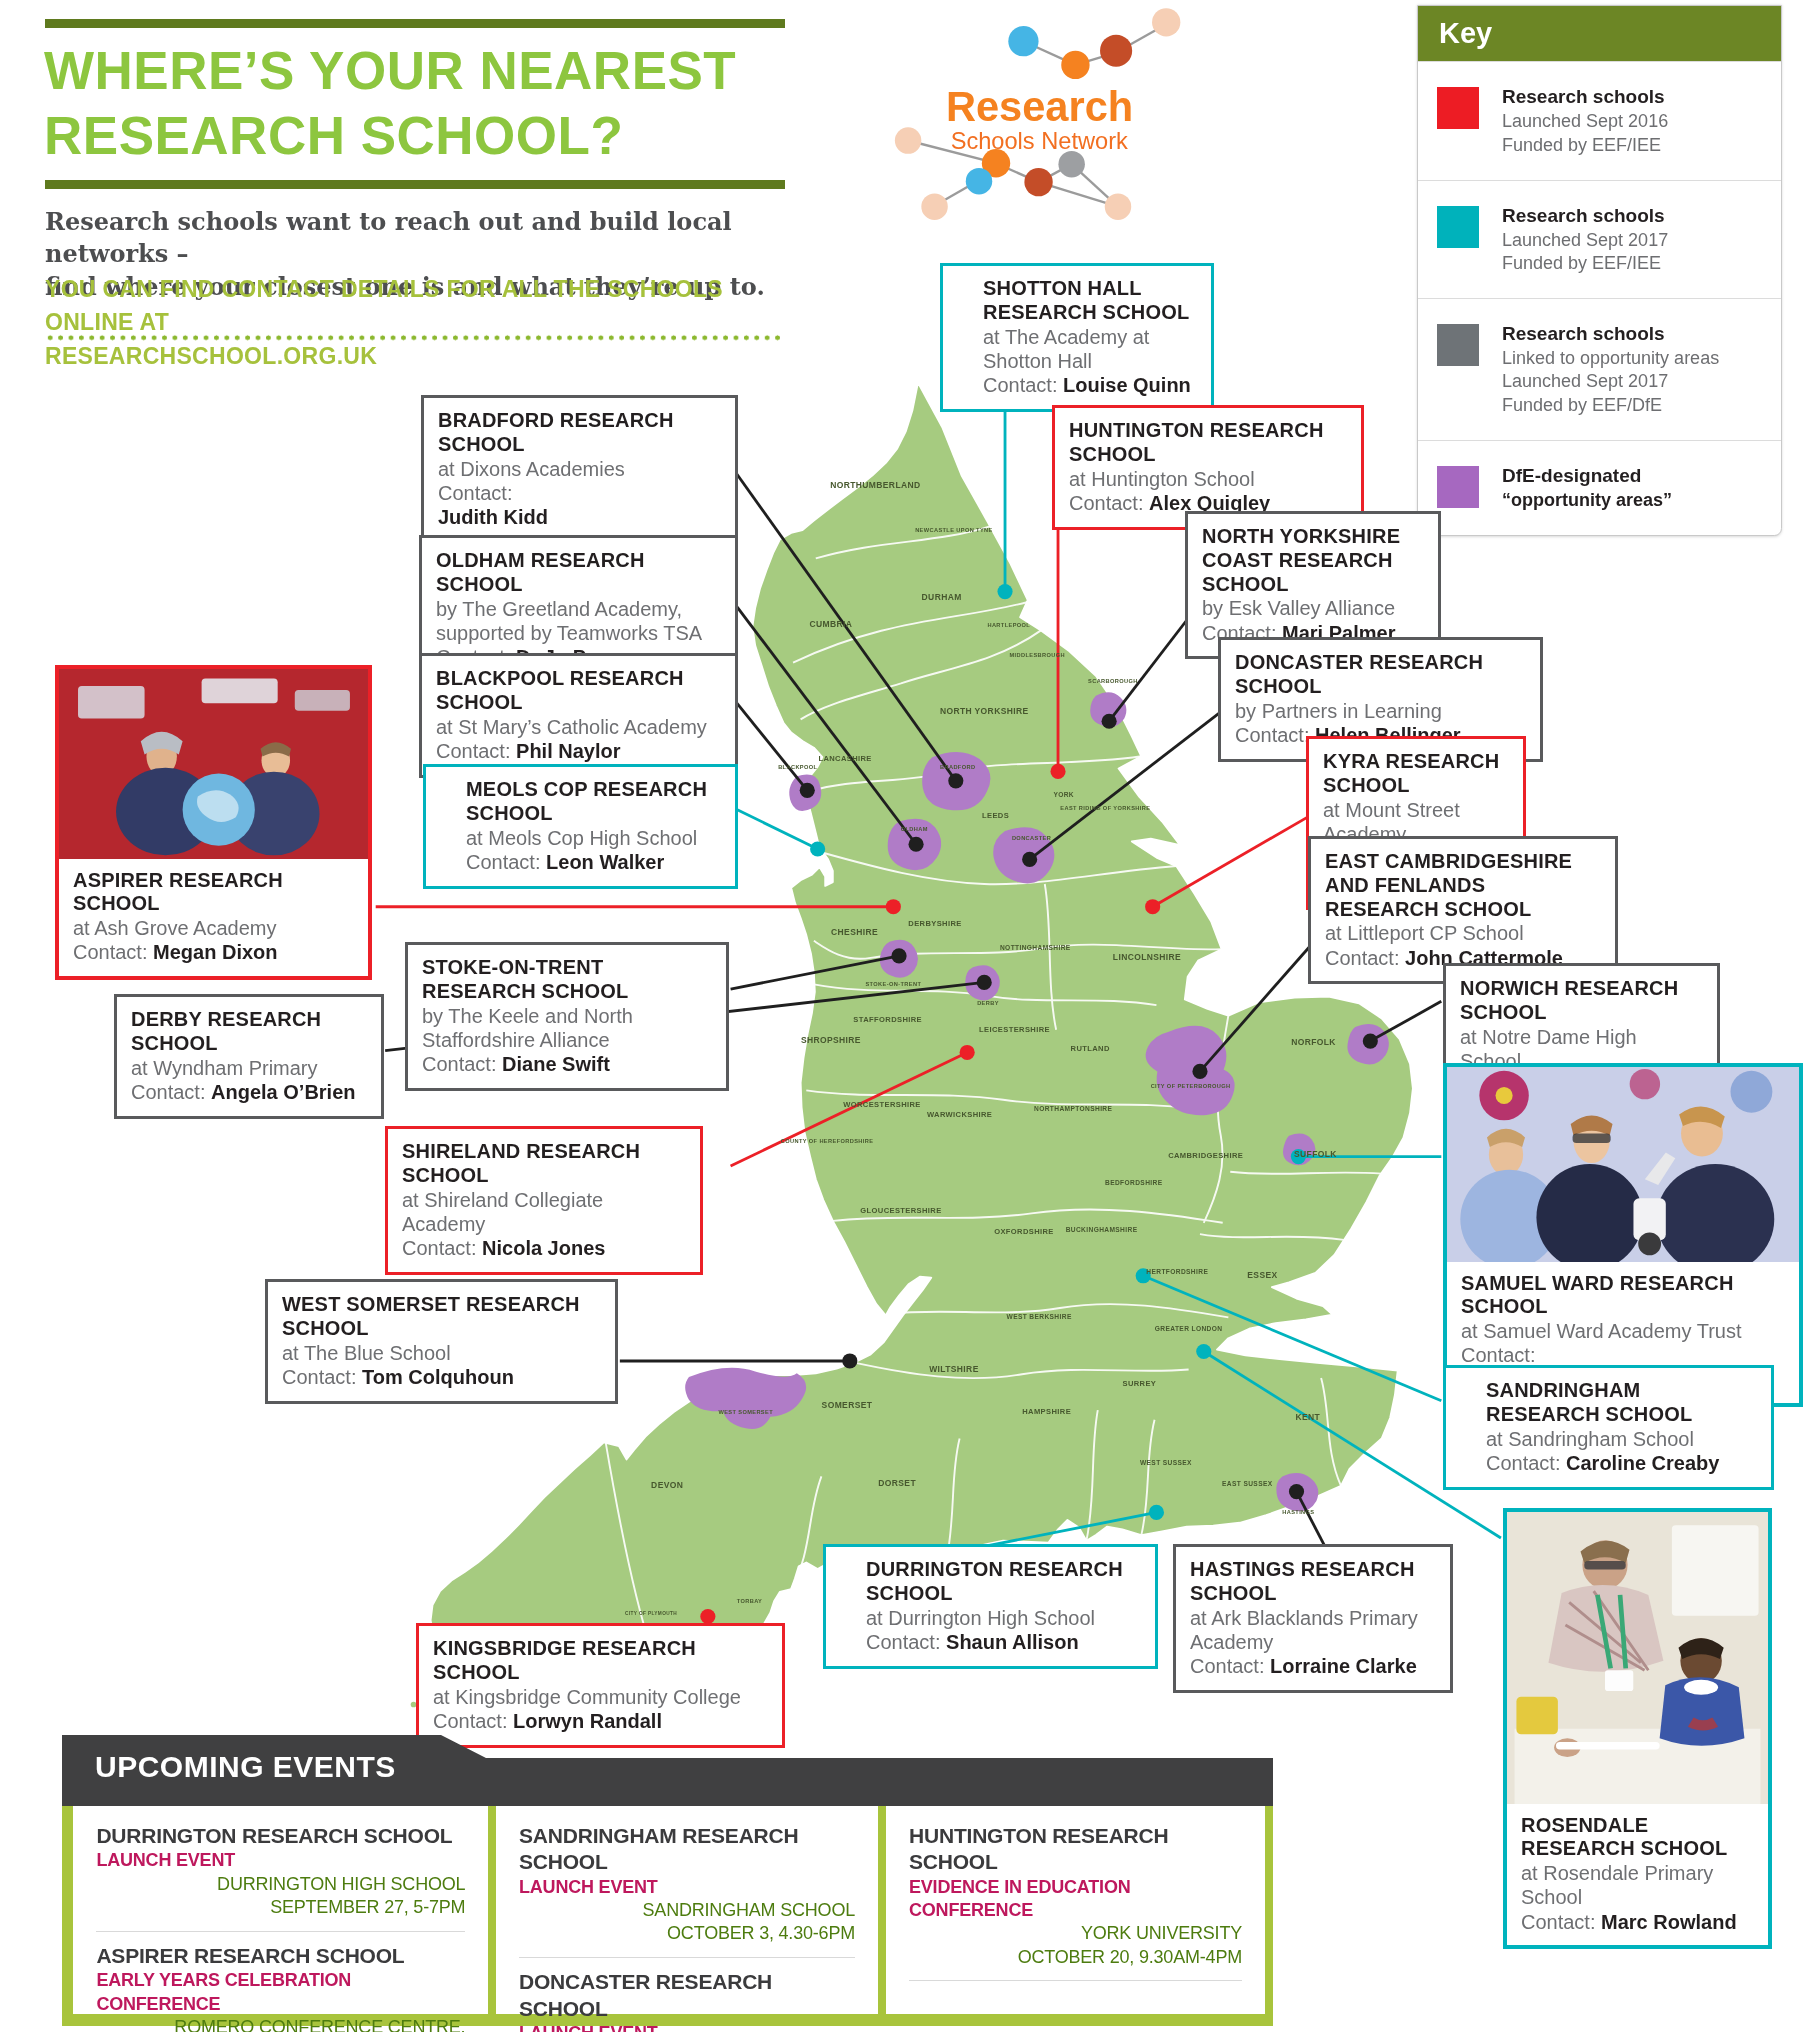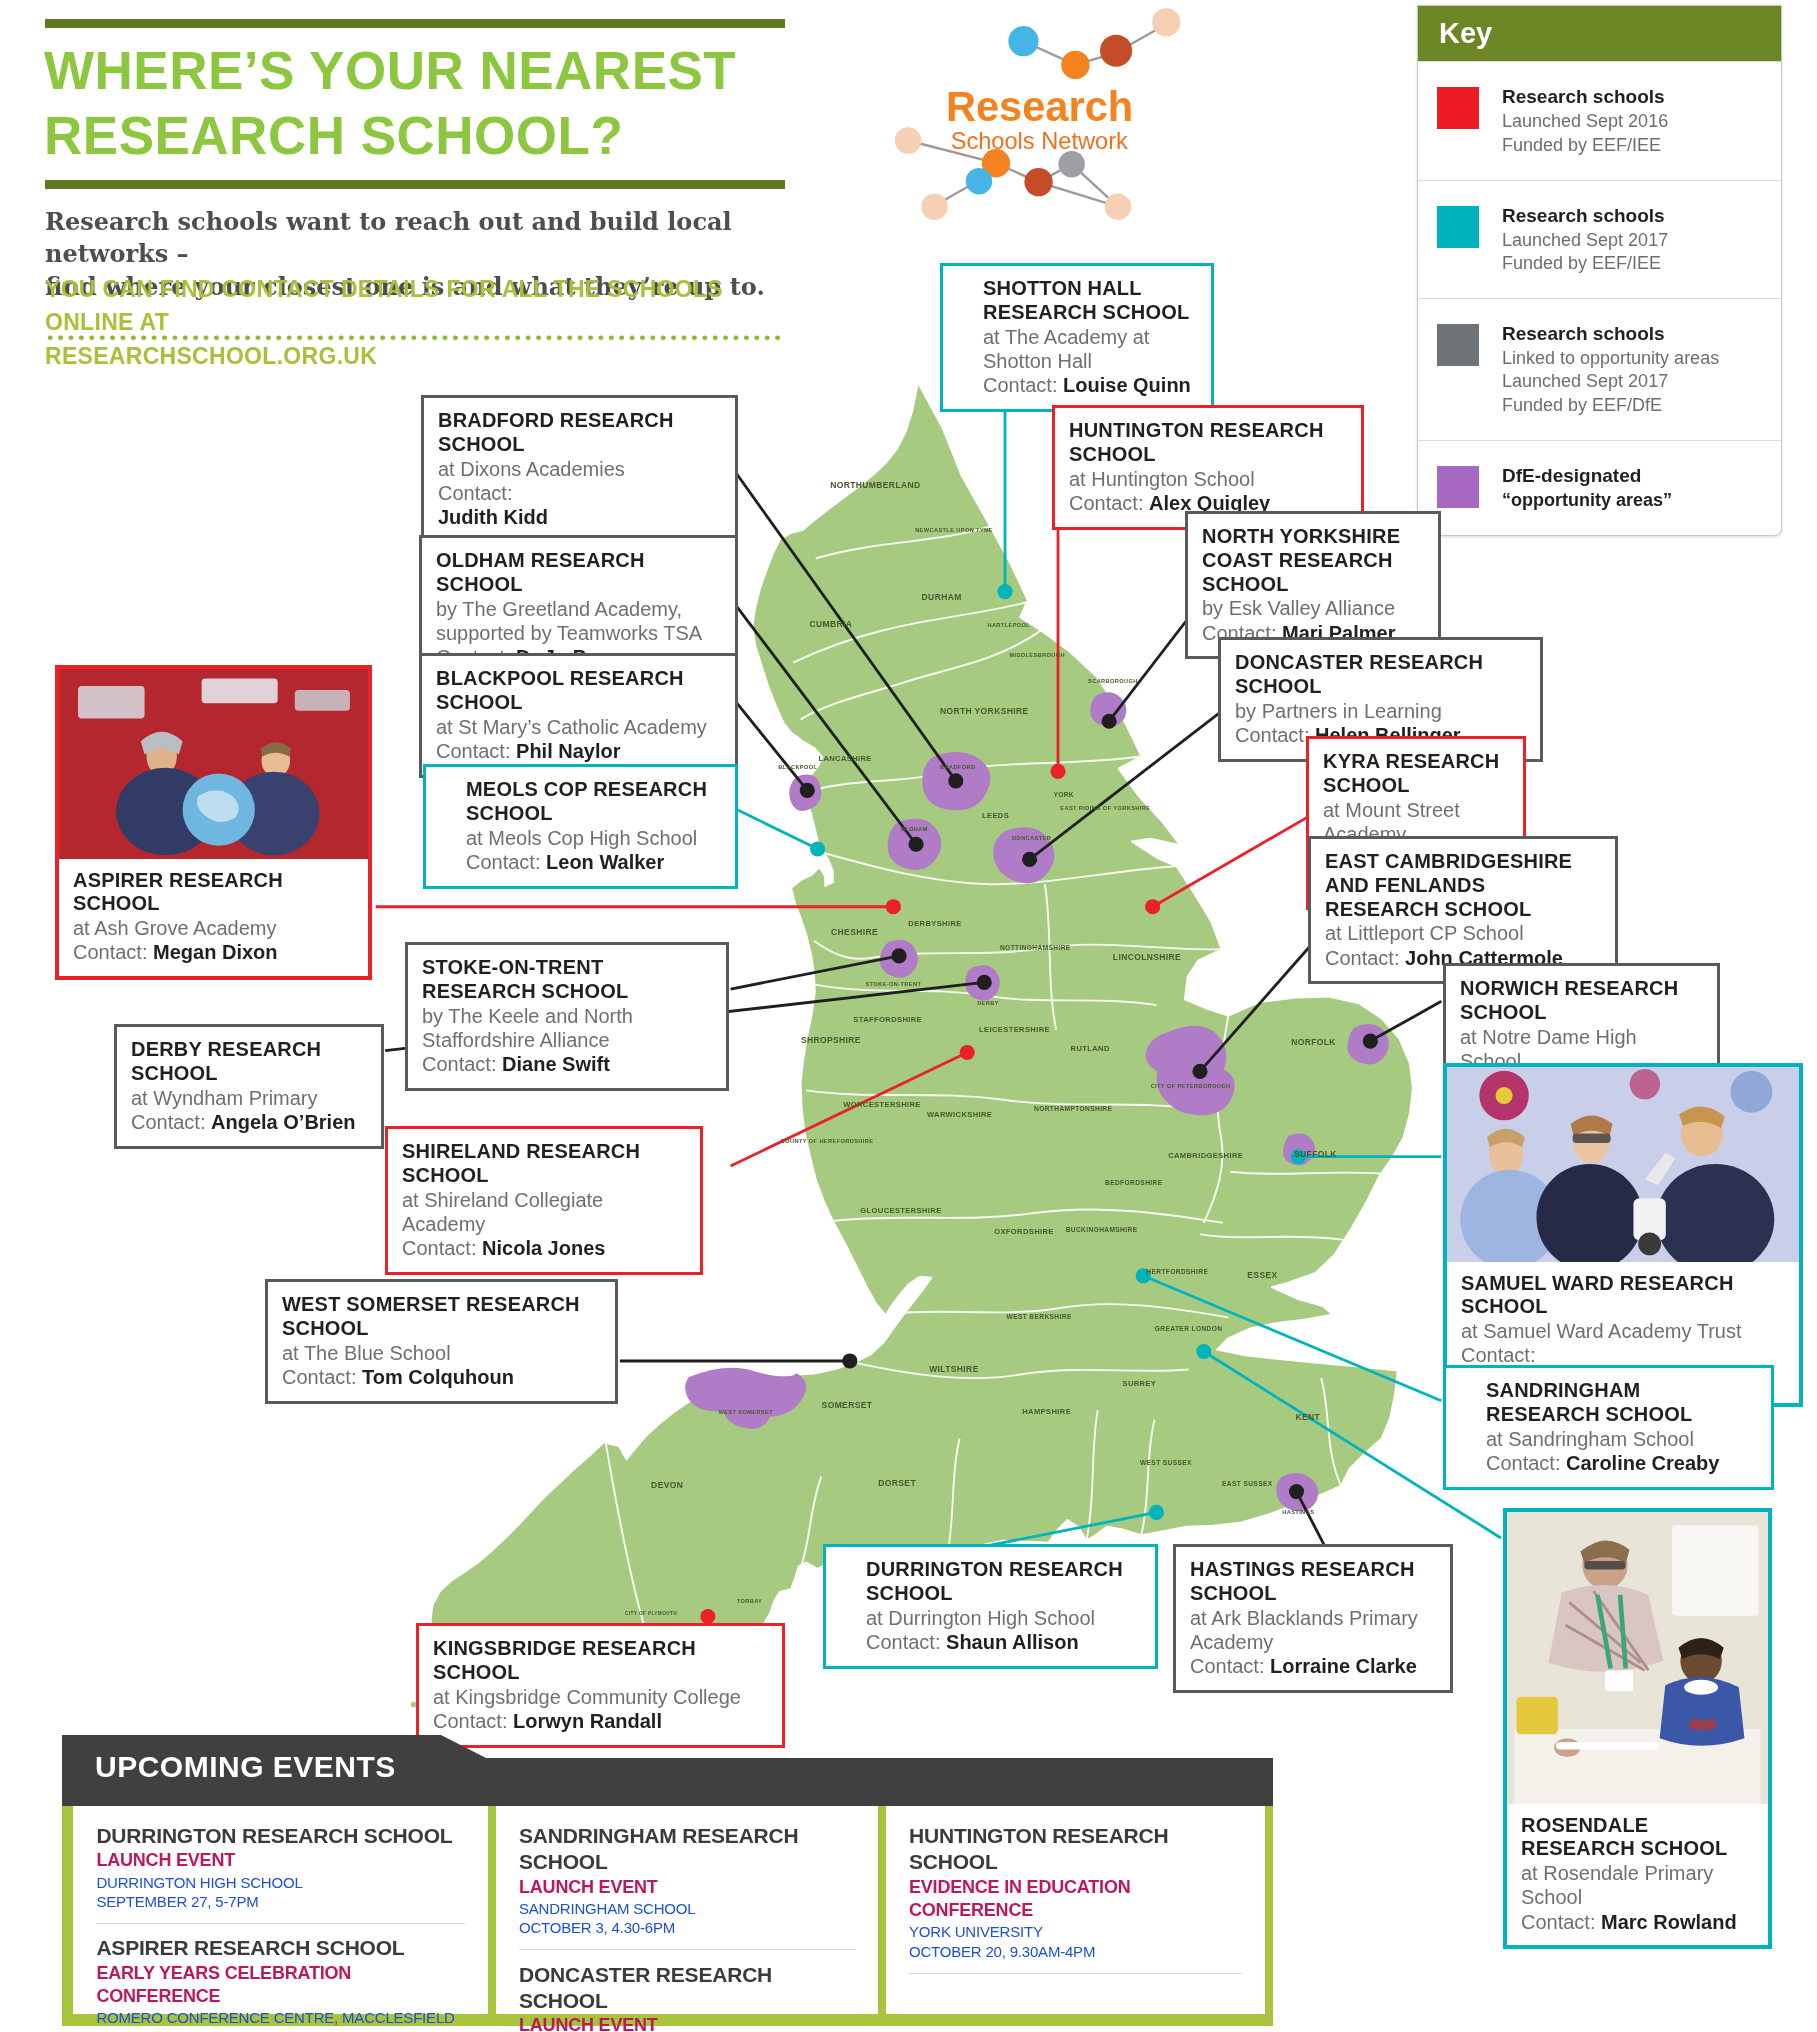--- a/index.html
+++ b/index.html
@@ -41,21 +41,21 @@
   .co-line b{color:#231f20;}
   .co-photo{display:block;width:100%;}
   
   .events-bar{position:absolute;left:62px;top:1735px;width:1211px;height:71px;background:#404041;
       clip-path:polygon(0 0,379px 0,424px 23px,1211px 23px,1211px 71px,0 71px);}
   .events-title{position:absolute;left:33px;top:15px;color:#fff;font-weight:bold;font-size:30px;letter-spacing:0.5px;}
   .events-green{position:absolute;left:62px;top:1806px;width:1211px;height:220px;background:#a8c43c;}
   .ev-col{position:absolute;top:0;height:208px;background:#fff;padding:17px 23px;box-sizing:border-box;}
   .ev-school{font-weight:bold;font-size:21px;line-height:1.25;color:#3b3b3d;letter-spacing:-0.2px;}
   .ev-event{font-weight:bold;font-size:18px;line-height:1.3;color:#be185d;letter-spacing:-0.2px;}
-  .ev-line{font-size:15px;line-height:1.3;color:#1d4ed8;letter-spacing:-0.2px;}
+  .ev-line{font-size:18px;line-height:1.3;color:#4d7c0f;letter-spacing:-0.2px;text-align:right;}
   .ev-div{border:none;border-top:0.9px solid #d9d9d9;margin:11.4px 0;}
 </style>
 </head>
 <body>
 
 <div class="stage">
 
   <svg class="map-svg" viewBox="0 0 1920 2148">
 
     <path fill="#a6cb80" stroke="#ffffff" stroke-width="2" stroke-linejoin="round" d="M970,404 L996,452 L1016,502 L1044,552 L1068,596 L1086,634 L1078,652 L1100,666 L1130,688 L1158,714 L1180,746 L1196,778 L1206,799 L1182,812 L1204,842 L1228,868 L1247,893 L1216,886 L1196,889 L1222,906 L1243,915 L1262,944 L1280,974 L1291,1003 L1266,1015 L1255,1032 L1252,1056 L1276,1066 L1298,1073 L1330,1059 L1368,1054 L1404,1053 L1436,1060 L1460,1076 L1479,1098 L1490,1124 L1493,1150 L1490,1176 L1483,1202 L1472,1222 L1458,1242 L1444,1270 L1428,1298 L1410,1326 L1390,1345 L1362,1355 L1344,1360 L1370,1372 L1398,1380 L1408,1389 L1380,1394 L1348,1398 L1320,1404 L1298,1414 L1286,1426 L1316,1432 L1352,1436 L1392,1440 L1436,1444 L1477,1448 L1474,1474 L1469,1498 L1460,1520 L1442,1536 L1426,1552 L1417,1570 L1392,1581 L1366,1591 L1338,1601 L1310,1609 L1282,1612 L1254,1613 L1228,1618 L1206,1622 L1186,1616 L1170,1613 L1158,1622 L1148,1628 L1140,1614 L1128,1606 L1118,1616 L1108,1630 L1084,1629 L1060,1628 L1040,1632 L1020,1641 L1000,1649 L980,1655 L968,1661 L964,1676 L958,1683 L950,1670 L946,1659 L928,1649 L910,1641 L894,1643 L878,1650 L864,1658 L852,1651 L844,1655 L840,1668 L836,1679 L824,1682 L818,1692 L814,1704 L806,1718 L797,1732 L790,1741 L772,1742 L756,1739 L748,1737 L732,1729 L718,1727 L704,1735 L688,1742 L670,1750 L652,1758 L634,1766 L616,1775 L598,1786 L584,1795 L570,1801 L562,1793 L556,1782 L542,1786 L528,1789 L512,1791 L498,1788 L486,1778 L475,1764 L465,1748 L458,1730 L455,1712 L457,1696 L465,1681 L477,1670 L491,1661 L505,1651 L519,1639 L533,1626 L547,1612 L561,1597 L575,1582 L591,1567 L607,1552 L623,1538 L638,1524 L654,1528 L662,1542 L670,1532 L682,1518 L696,1505 L712,1492 L728,1481 L746,1470 L766,1462 L790,1456 L814,1453 L838,1453 L862,1451 L884,1446 L902,1440 L920,1431 L934,1418 L944,1404 L954,1390 L964,1377 L975,1363 L984,1350 L972,1349 L960,1357 L950,1369 L941,1381 L936,1390 L926,1378 L916,1360 L904,1336 L892,1312 L880,1290 L870,1268 L862,1246 L856,1222 L850,1196 L847,1170 L846,1144 L849,1118 L853,1094 L858,1070 L861,1048 L860,1028 L857,1008 L852,988 L846,970 L840,954 L836,938 L846,930 L858,924 L866,916 L872,926 L872,936 L880,932 L880,920 L875,908 L868,898 L864,888 L859,868 L854,848 L851,830 L856,820 L864,810 L869,800 L860,790 L848,783 L836,774 L828,764 L820,746 L812,726 L805,704 L798,682 L795,662 L798,642 L803,622 L810,602 L817,584 L824,570 L836,563 L848,560 L860,550 L874,539 L890,527 L906,515 L922,502 L936,489 L948,474 L957,456 L964,434 Z"></path>
@@ -388,21 +388,21 @@
     <div class="co-line">Staffordshire Alliance</div>
     <div class="co-line"><span>Contact:</span> <b>Diane Swift</b></div>
   </div>
 
   <div class="callout" style="left:1443px;top:963px;width:277px;">
     <div class="co-title">NORWICH RESEARCH SCHOOL</div>
     <div class="co-line">at Notre Dame High School</div>
     <div class="co-line"><span>Contact:</span> <b>Niki Kaiser</b></div>
   </div>
 
-  <div class="callout" style="left:114px;top:1024px;width:270px;">
+  <div class="callout" style="left:114px;top:994px;width:270px;">
     <div class="co-title">DERBY RESEARCH SCHOOL</div>
     <div class="co-line">at Wyndham Primary</div>
     <div class="co-line"><span>Contact:</span> <b>Angela O’Brien</b></div>
   </div>
 
   <div class="callout teal photo" style="left:1443px;top:1063px;width:360px;">
     <svg class="co-photo" viewBox="0 0 370 205">
       <rect width="370" height="205" fill="#c9cfe8"></rect>
       <circle cx="60" cy="30" r="26" fill="#b6346c"></circle>
         <circle cx="60" cy="30" r="9" fill="#e8c93c"></circle>

